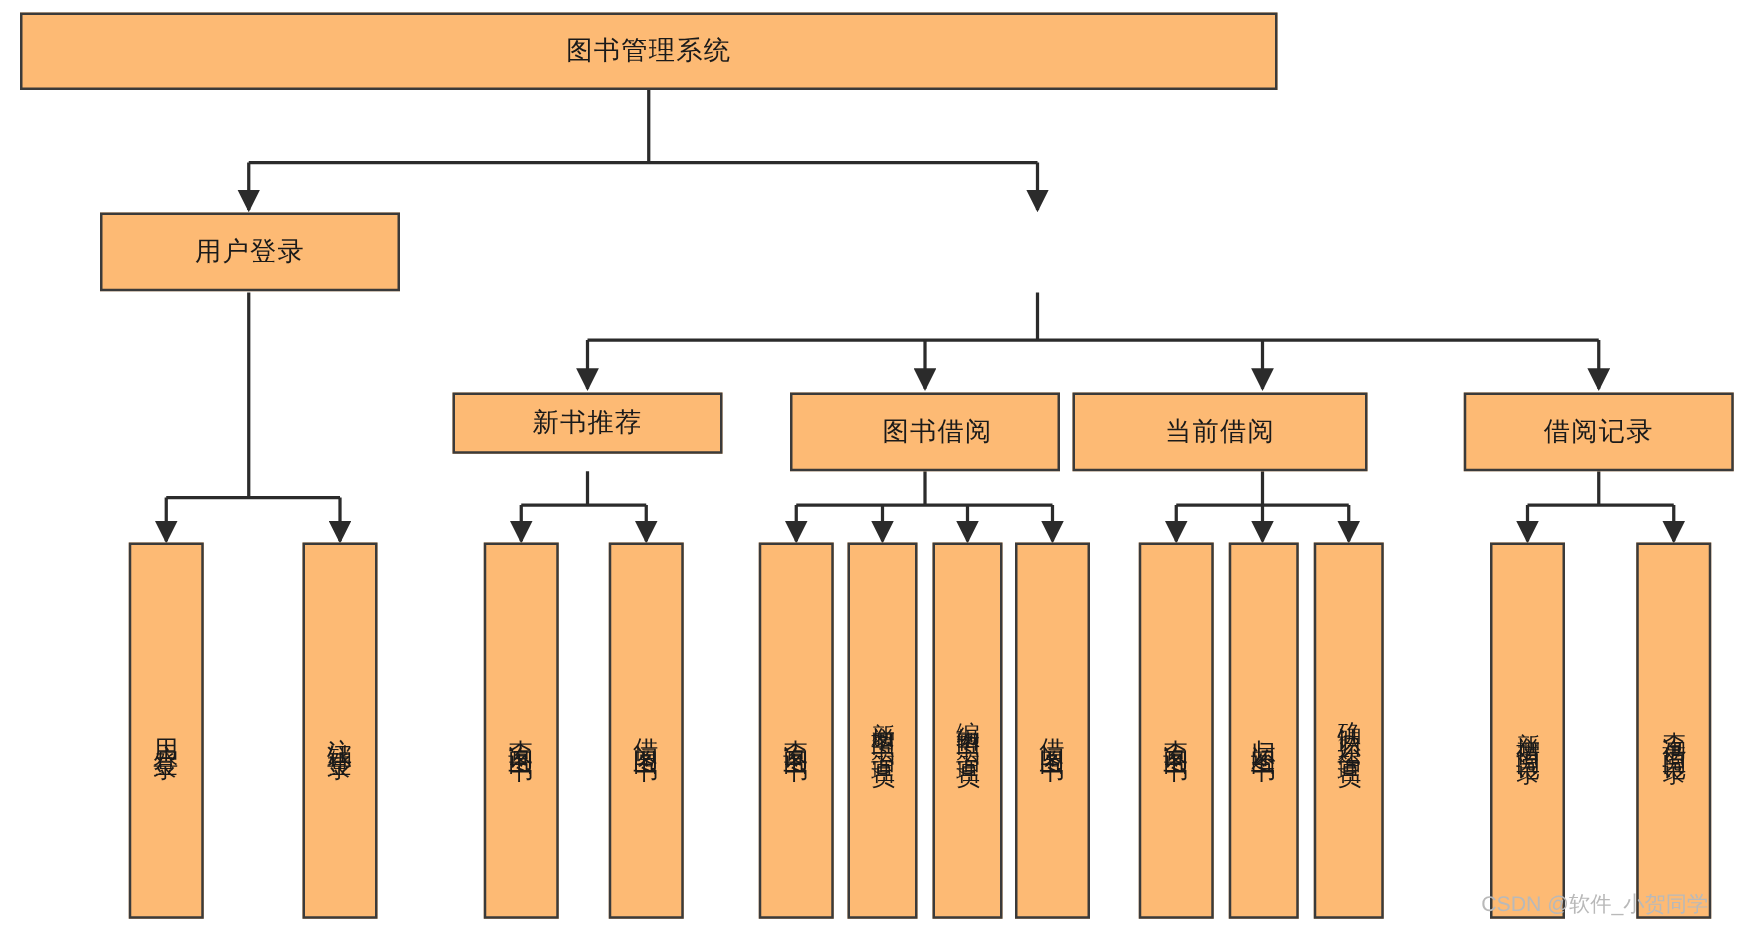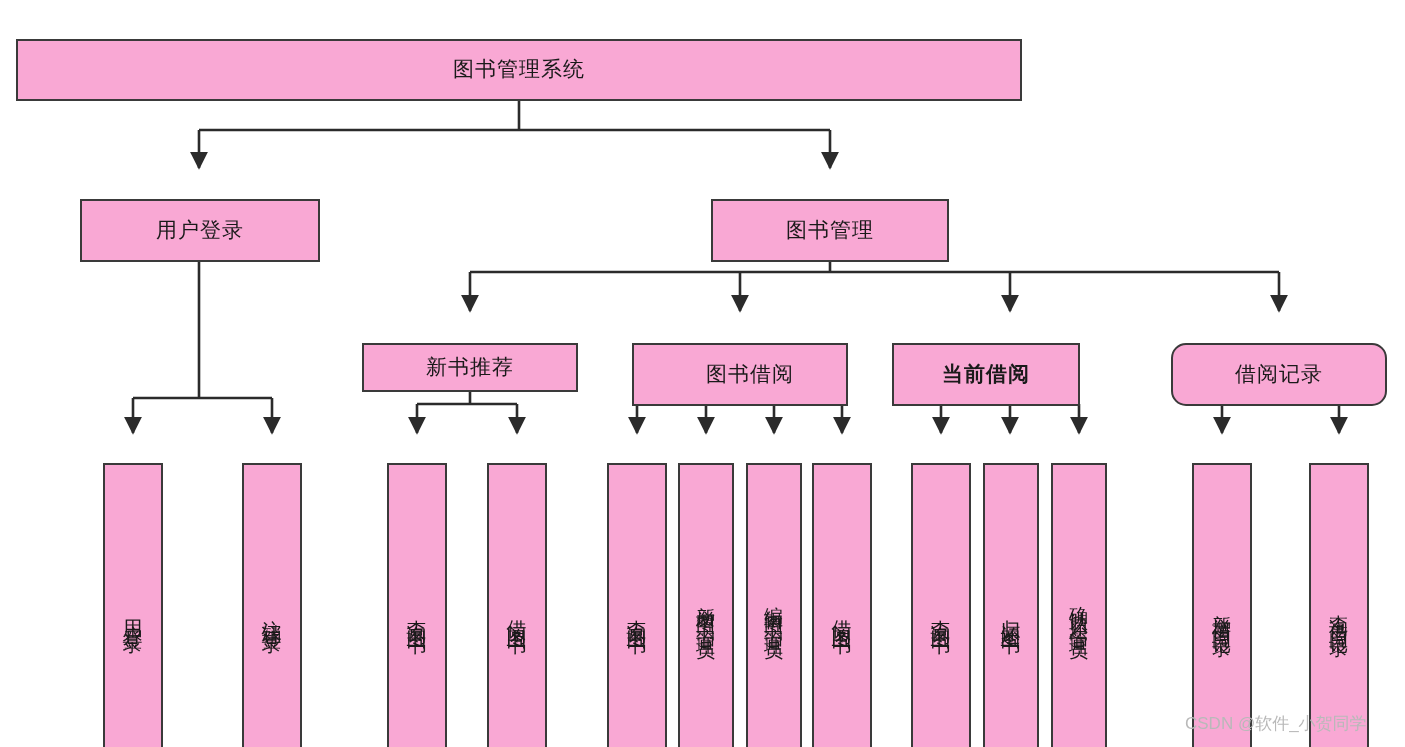--- a/index.html
+++ b/index.html
@@ -19,28 +19,27 @@
     position: absolute;
     left: 0;
     top: 0;
     width: 1405px;
     height: 747px;
     pointer-events: none;
   }
   .node {
     position: absolute;
     box-sizing: border-box;
-    background: #f9a8d4;
+    background: #fdba74;
     border: 2px solid #3a3a3a;
     display: flex;
     align-items: center;
     justify-content: center;
     color: #1a1a1a;
     z-index: 2;
-    margin-top: 29px;
   }
   .node.h-text {
     font-size: 21px;
     letter-spacing: 1px;
     line-height: 1.2;
   }
   .node.v-text {
     font-size: 20px;
   }
   .node.v-text .vlabel {
@@ -117,34 +116,31 @@
     </g>
   </svg>
 
   <div class="node h-text" style="left:16px; top:10px; width:1006px; height:62px;">
     <span>图书管理系统</span>
   </div>
 
   <div class="node h-text" style="left:80px; top:170px; width:240px; height:63px;">
     <span>用户登录</span>
   </div>
-  <div class="node h-text" style="left:711px; top:170px; width:238px; height:63px;">
-    <span>图书管理</span>
-  </div>
 
   <div class="node h-text" style="left:362px; top:314px; width:216px; height:49px;">
     <span>新书推荐</span>
   </div>
   <div class="node h-text" style="left:632px; top:314px; width:216px; height:63px;padding-left:20px;">
     <span>图书借阅</span>
   </div>
-  <div class="node h-text" style="left:892px; top:314px; width:188px; height:63px;font-weight:bold;">
+  <div class="node h-text" style="left:858px; top:314px; width:236px; height:63px;">
     <span>当前借阅</span>
   </div>
-  <div class="node h-text" style="left:1171px; top:314px; width:216px; height:63px;border-radius:15px;">
+  <div class="node h-text" style="left:1171px; top:314px; width:216px; height:63px;">
     <span>借阅记录</span>
   </div>
 
   <div class="node v-text" style="left:103px; top:434px; width:60px; height:301px;">
     <span class="vlabel">用户登录</span>
   </div>
   <div class="node v-text" style="left:242px; top:434px; width:60px; height:301px;">
     <span class="vlabel">注销登录</span>
   </div>
 

